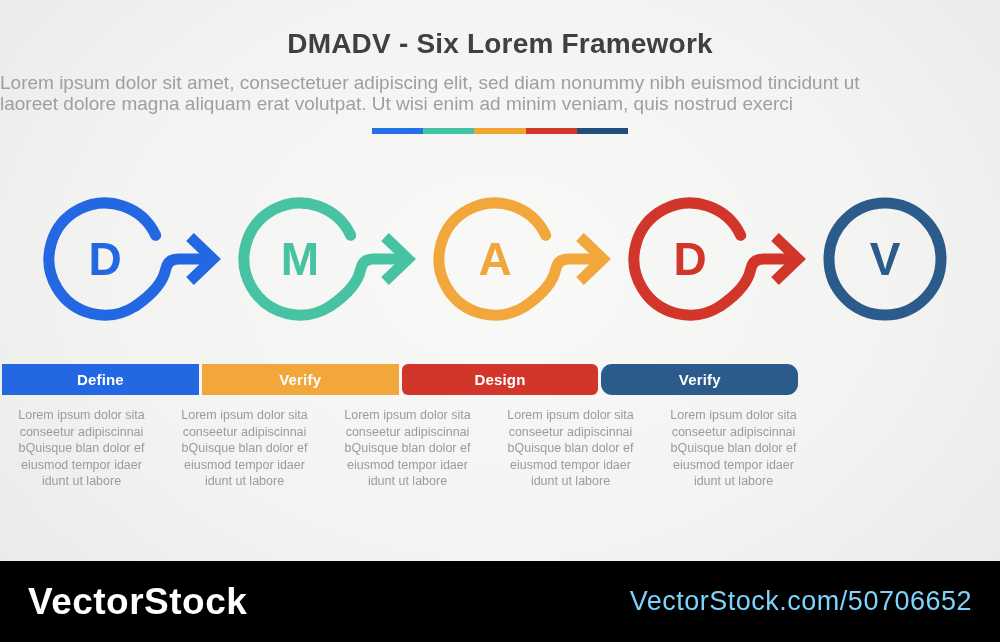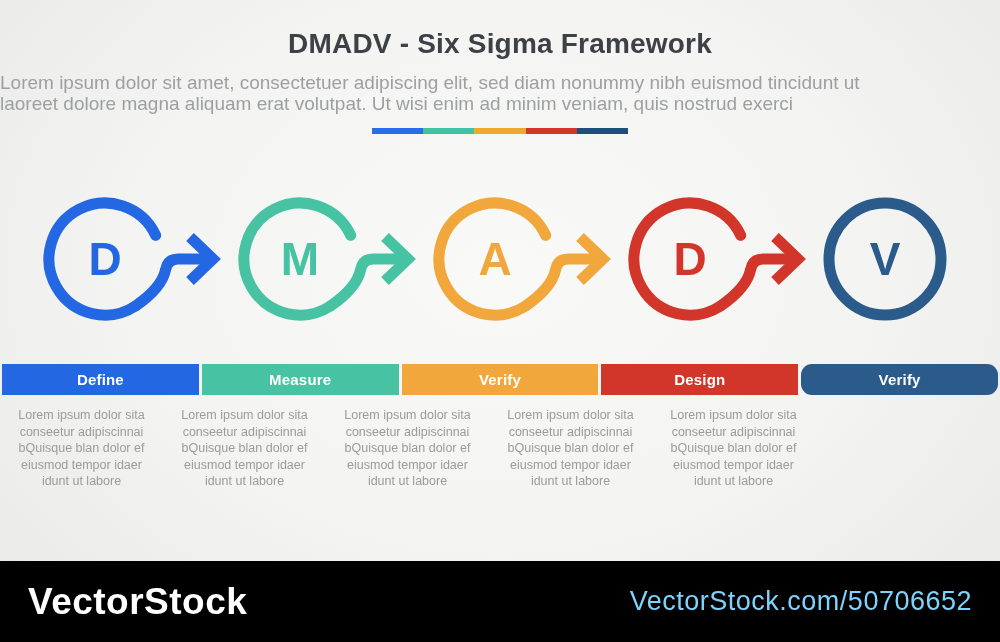--- a/index.html
+++ b/index.html
@@ -49,21 +49,21 @@
     box-sizing:border-box;padding:16px 28px;
   }
   .brand{color:#ffffff;font-size:37px;font-weight:bold;letter-spacing:.5px;}
   .credit{color:#7dd3fc;font-size:27px;font-weight:normal;letter-spacing:.5px;}
 </style>
 </head>
 <body>
 
 <div class="canvas">
 
-  <div class="title">DMADV - Six Sigma Framework</div>
+  <div class="title">DMADV - Six Lorem Framework</div>
 
   <div class="subtitle">Lorem ipsum dolor sit amet, consectetuer adipiscing elit, sed diam nonummy nibh euismod tincidunt ut
 laoreet dolore magna aliquam erat volutpat. Ut wisi enim ad minim veniam, quis nostrud exerci</div>
 
   <div class="divider">
       <span style="background: rgb(37, 112, 232);"></span>
       <span style="background: rgb(63, 195, 163);"></span>
       <span style="background: rgb(240, 167, 46);"></span>
       <span style="background: rgb(210, 53, 43);"></span>
       <span style="background: rgb(32, 78, 120);"></span>
@@ -95,23 +95,22 @@
         <text x="62" y="81" text-anchor="middle" fill="#d2362b" font-family="&quot;Liberation Sans&quot;, sans-serif" font-size="46" font-weight="bold">D</text>
       </g>
       <g transform="translate(823,0)">
         <circle cx="62" cy="65" r="56" fill="none" stroke="#2a5b8b" stroke-width="11"></circle>
         <text x="62" y="81" text-anchor="middle" fill="#2a5b8b" font-family="&quot;Liberation Sans&quot;, sans-serif" font-size="46" font-weight="bold">V</text>
       </g>
     </svg>
 
   <div class="bars-row">
       <div class="bar" style="background: rgb(36, 103, 227);">Define</div>
-      <div class="bar" style="background: rgb(71, 195, 163);">Measure</div>
       <div class="bar" style="background: rgb(241, 167, 59);">Verify</div>
-      <div class="bar" style="background: rgb(210, 54, 43);">Design</div>
+      <div class="bar" style="background: rgb(210, 54, 43); border-radius: 6px;">Design</div>
       <div class="bar" style="background: rgb(42, 91, 139); border-radius: 11px;">Verify</div>
     </div>
 
   <div class="descs-row">
       <div class="desc">Lorem ipsum dolor sita
 conseetur adipiscinnai
 bQuisque blan dolor ef
 eiusmod tempor idaer
 idunt ut labore</div>
       <div class="desc">Lorem ipsum dolor sita

